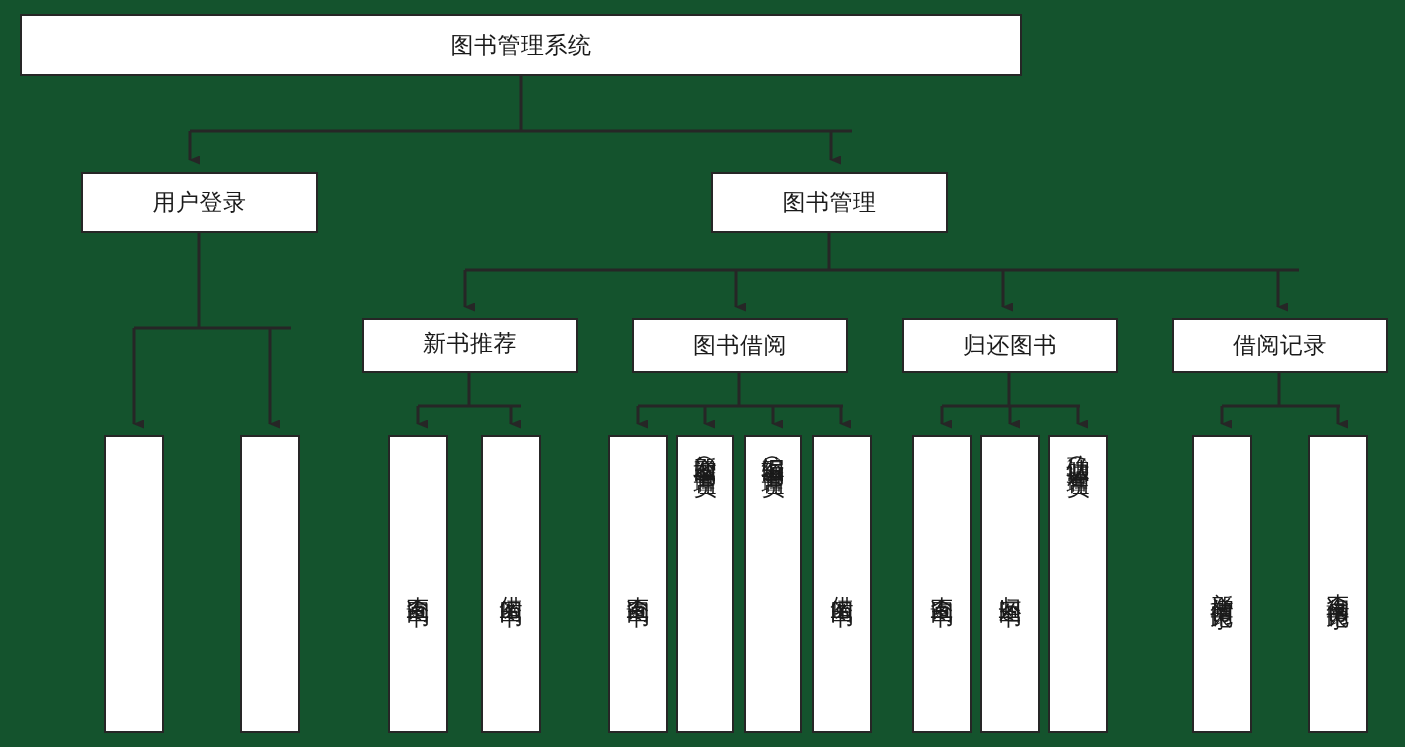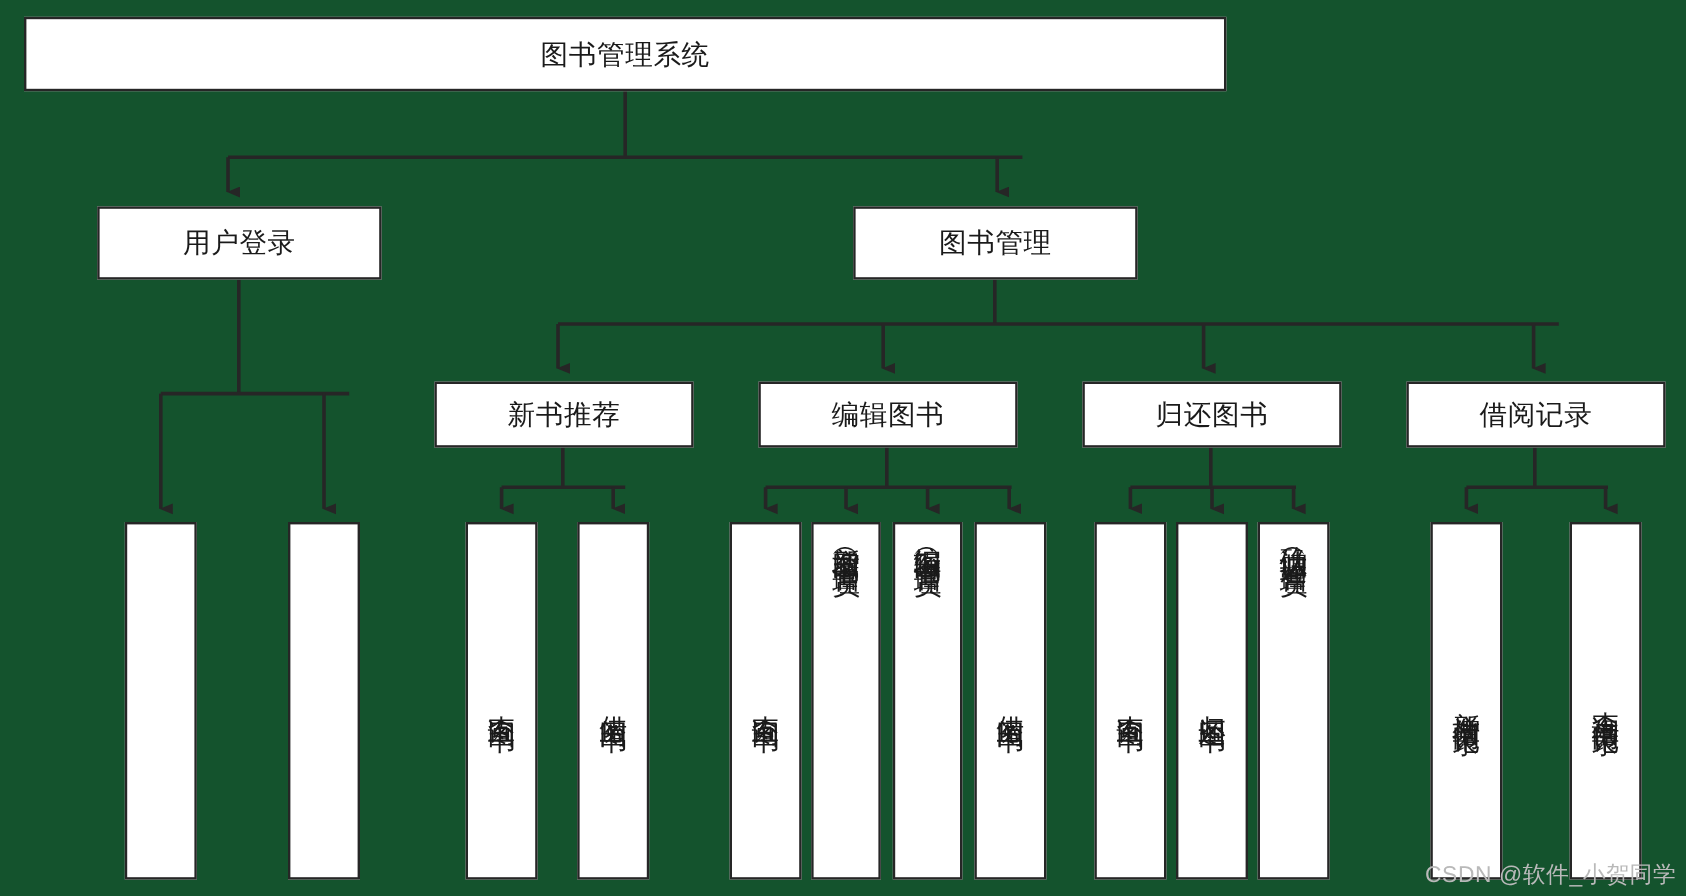--- a/index.html
+++ b/index.html
@@ -138,26 +138,26 @@
   </div>
 
   <div class="node-box" style="left:81px; top:172px; width:237px; height:61px;">
     <span class="node-label-h">用户登录</span>
   </div>
 
   <div class="node-box" style="left:711px; top:172px; width:237px; height:61px;">
     <span class="node-label-h">图书管理</span>
   </div>
 
-  <div class="node-box" style="left:362px; top:318px; width:216px; height:55px;">
+  <div class="node-box" style="left:362px; top:318px; width:216px; height:55px;font-family:Liberation Mono, monospace;">
     <span class="node-label-h">新书推荐</span>
   </div>
 
   <div class="node-box" style="left:632px; top:318px; width:216px; height:55px;">
-    <span class="node-label-h">编辑图书</span>
+    <span class="node-label-h">图书借阅</span>
   </div>
 
   <div class="node-box" style="left:902px; top:318px; width:216px; height:55px;">
     <span class="node-label-h">归还图书</span>
   </div>
 
   <div class="node-box" style="left:1172px; top:318px; width:216px; height:55px;">
     <span class="node-label-h">借阅记录</span>
   </div>
 
@@ -206,15 +206,14 @@
   </div>
 
   <div class="node-box node-box-leaf" style="left:1192px; top:435px; width:60px; height:298px;">
     <span class="node-label-v">新增借阅记录</span>
   </div>
 
   <div class="node-box node-box-leaf" style="left:1308px; top:435px; width:60px; height:298px;">
     <span class="node-label-v">查询借阅记录</span>
   </div>
 
-  <div class="watermark">CSDN @软件_小贺同学</div>
 
 </div>
 
 </body></html>

